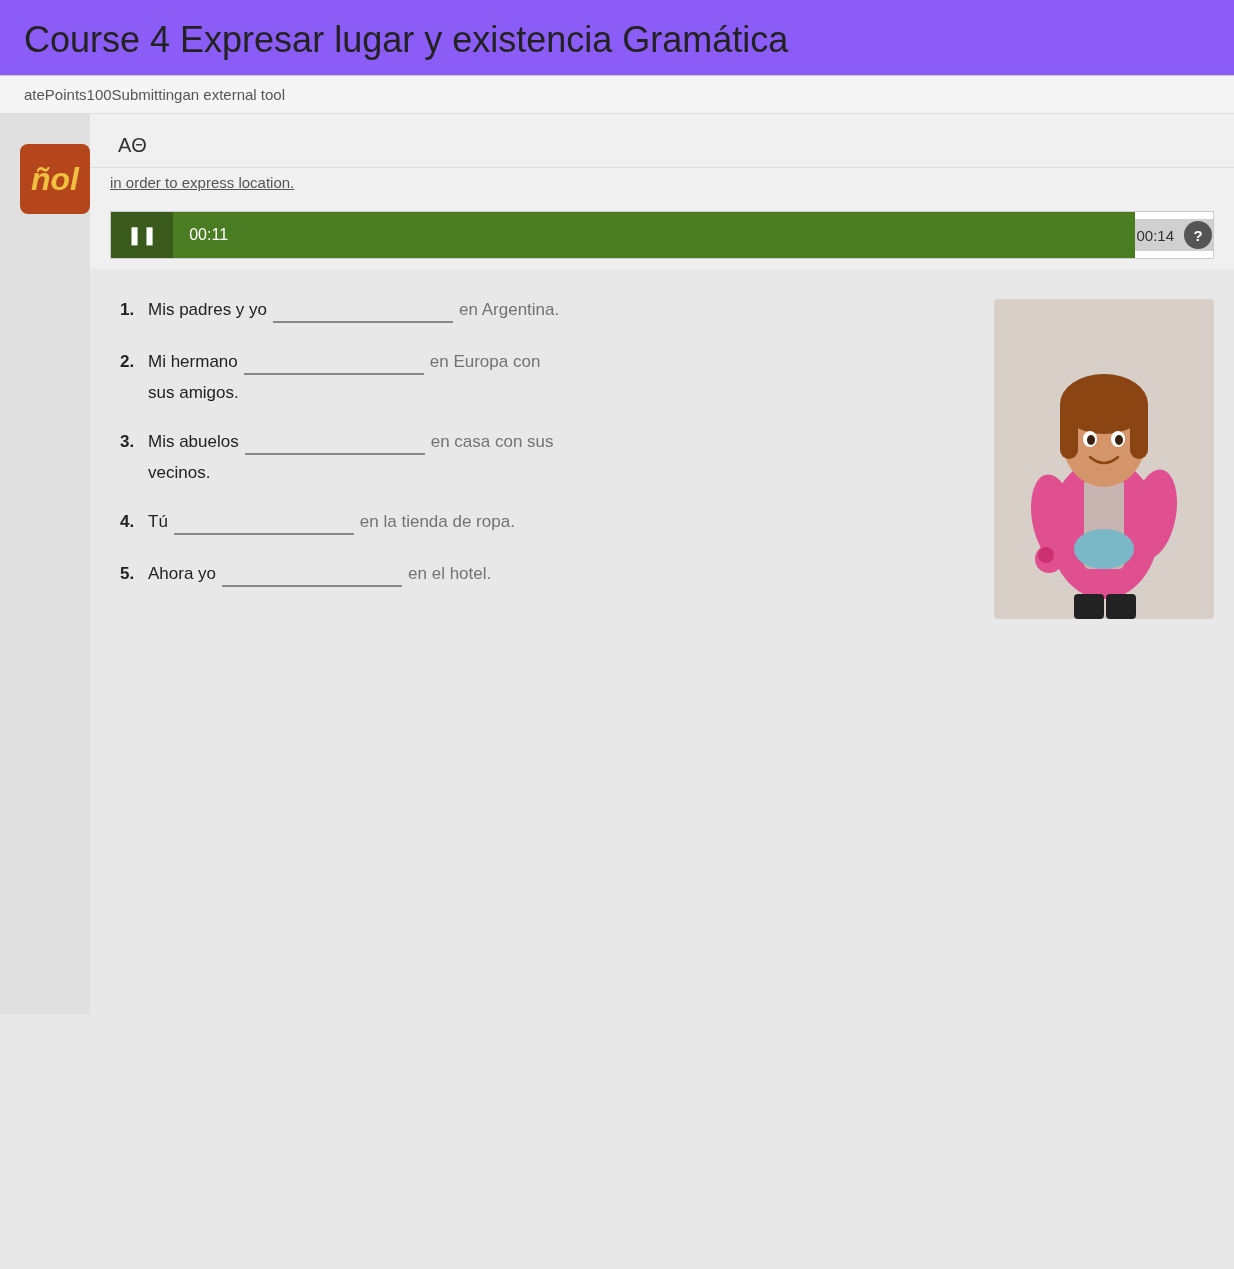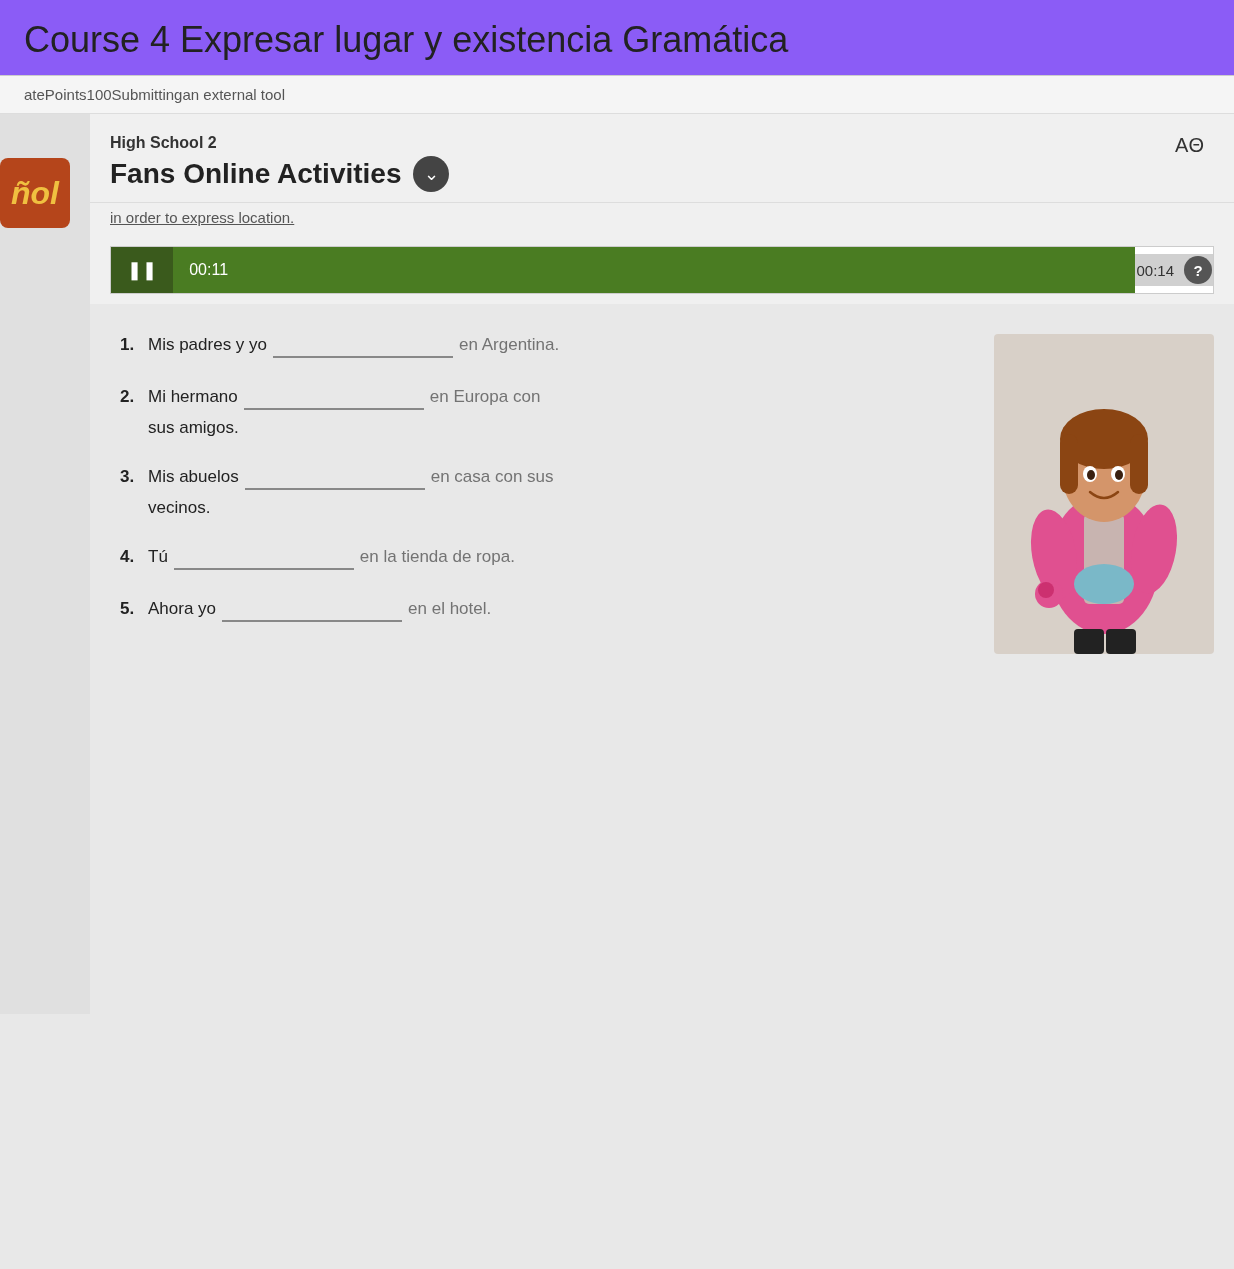--- a/index.html
+++ b/index.html
@@ -44,22 +44,22 @@
       display: flex;
       padding: 0;
     }
 
     .left-sidebar {
       width: 90px;
       min-height: 900px;
       background: #e0e0e0;
       display: flex;
       flex-direction: column;
-      align-items: flex-start;
-      padding-top: 44px;
+      align-items: flex-end;
+      padding-top: 30px;
     }
 
     .sidebar-logo {
       width: 70px;
       height: 70px;
       border-radius: 8px;
       overflow: hidden;
       position: relative;
     }
 
@@ -327,29 +327,20 @@
     <div class="sidebar-logo">
       <div class="logo-inner">
         <span class="logo-text-big">ñol</span>
       </div>
     </div>
   </div>
 
   <div class="main-content">
 
     <div class="activity-header">
-      <div class="activity-title-block">
-        <span class="high-school-label">High School 2</span>
-        <div class="activity-title-row">
-          <span class="activity-title">Fans Online Activities</span>
-          <button class="chevron-btn">
-            <span class="chevron-down">⌄</span>
-          </button>
-        </div>
-      </div>
       <span class="ao-text">AΘ</span>
     </div>
 
     <div class="subtitle-instruction">
       <span>in order to express location.</span>
     </div>
 
     <div class="player-bar">
       <div class="player-container">
         <button class="play-pause-btn">

